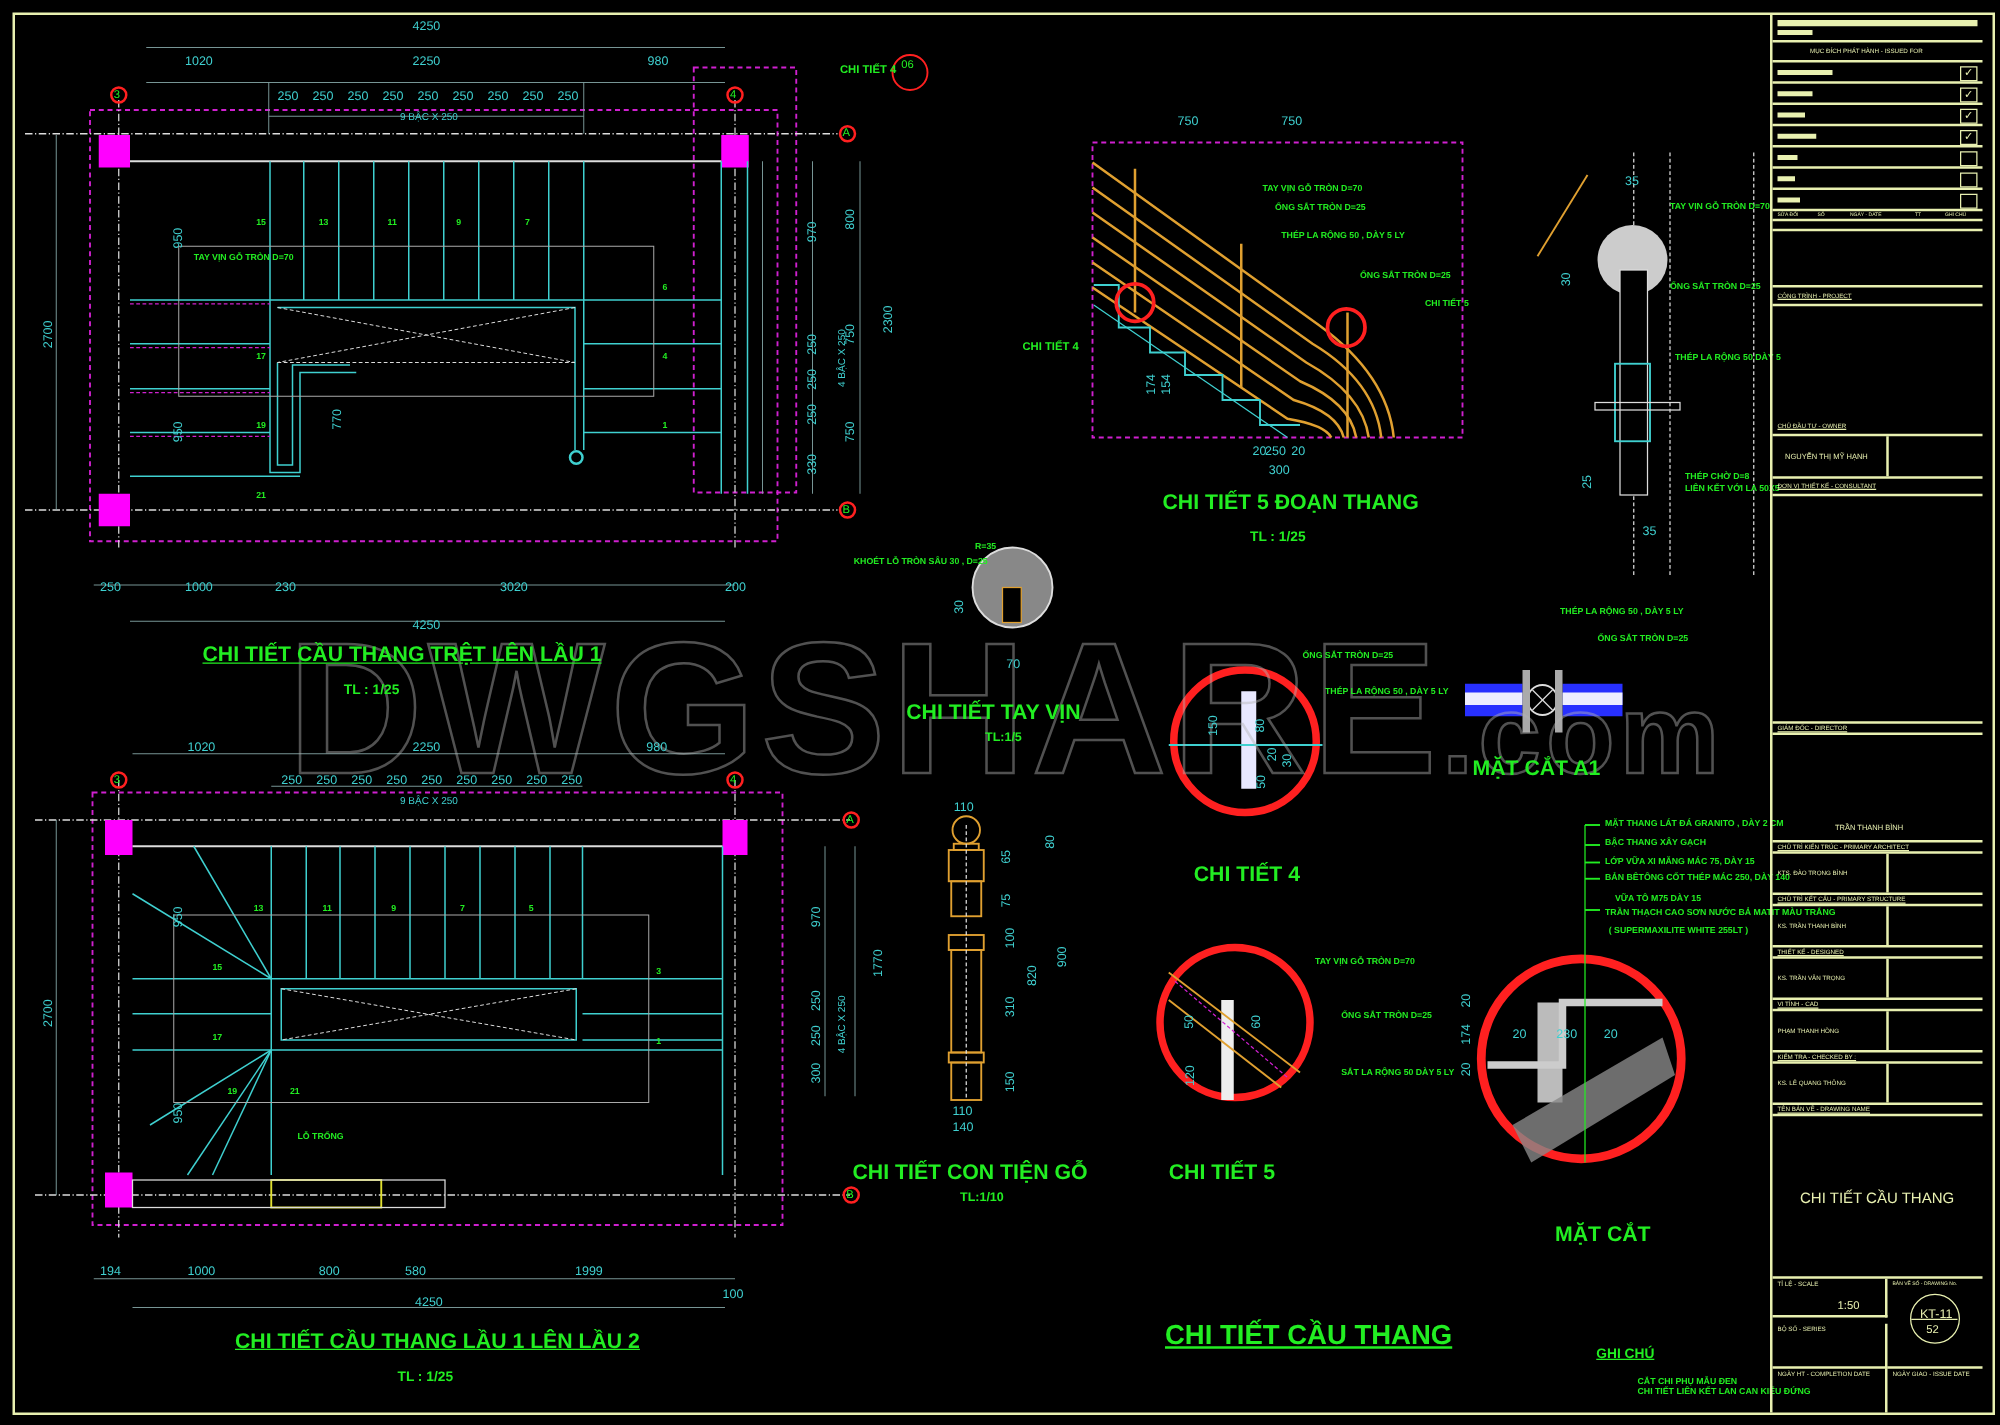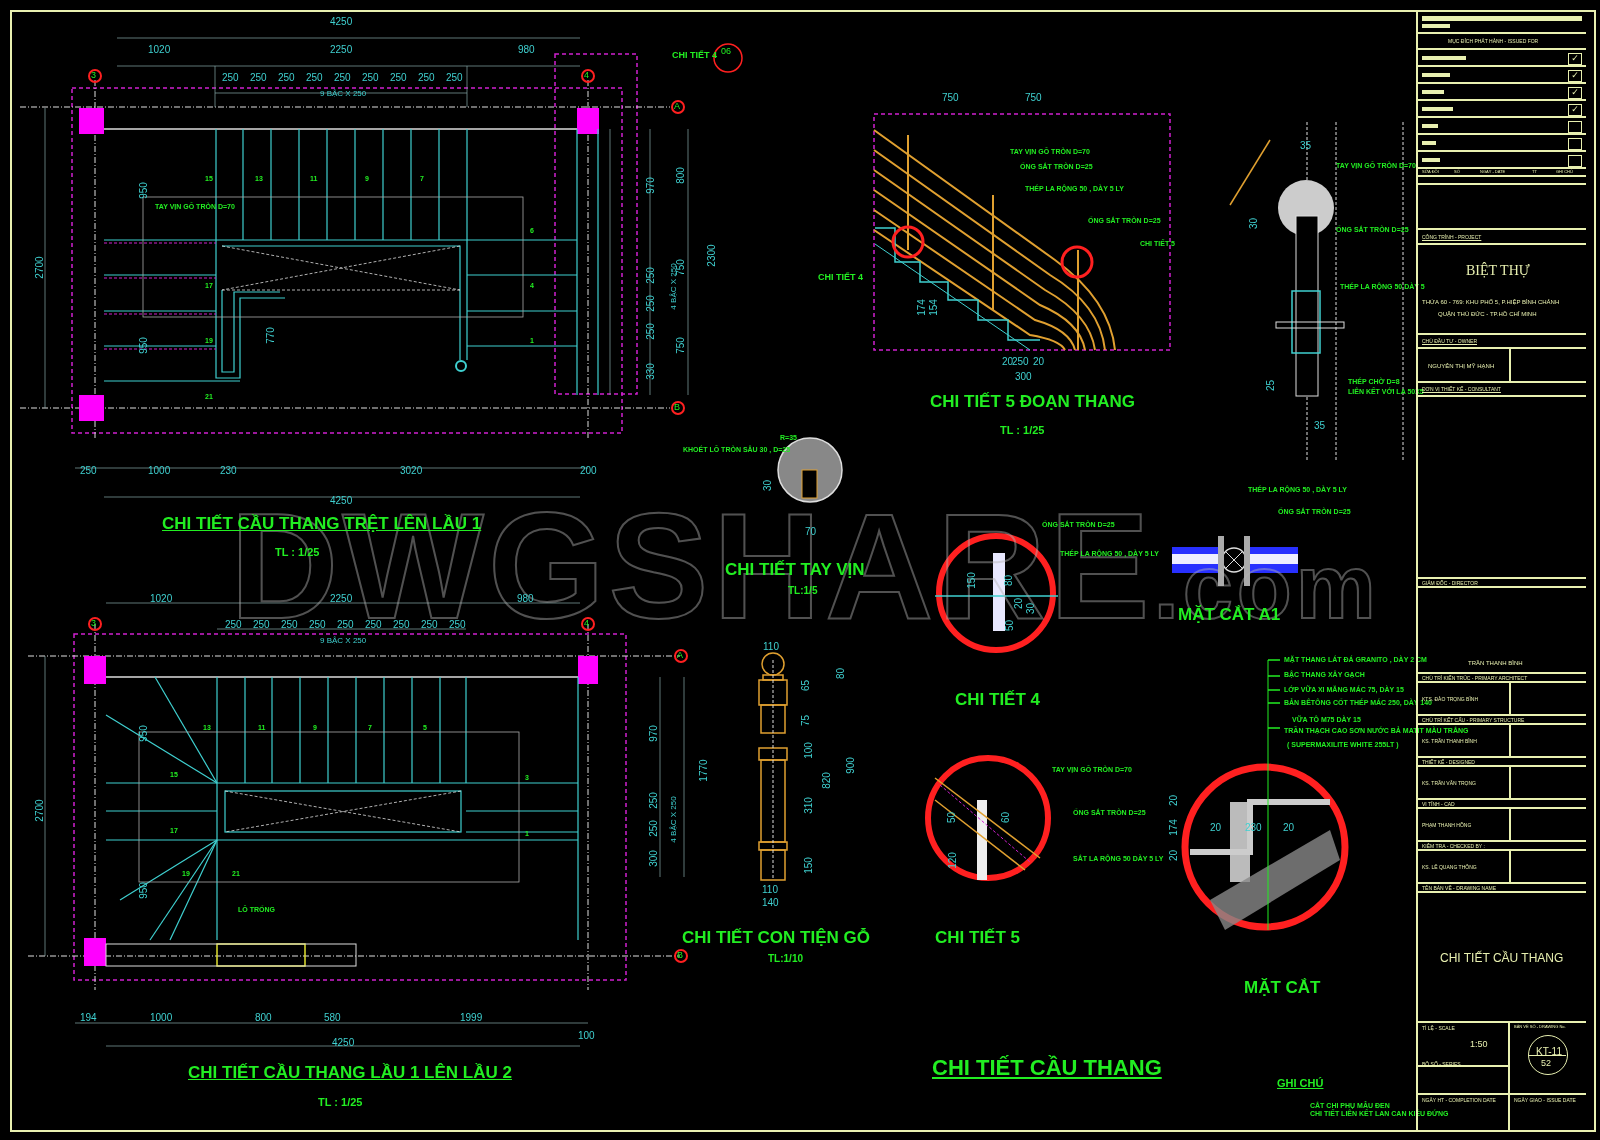--- a/index.html
+++ b/index.html
@@ -470,25 +470,20 @@
     <div class="tb-txt" style="left:36px;top:0;font-size:4px;">SỐ</div>
     <div class="tb-txt" style="left:62px;top:0;font-size:4px;">NGÀY - DATE</div>
     <div class="tb-txt" style="left:114px;top:0;font-size:4px;">TT</div>
     <div class="tb-txt" style="left:138px;top:0;font-size:4px;">GHI CHÚ</div>
   </div>
   <div class="tb-row" style="top:165px;height:8px;"></div>
   <div class="tb-row" style="top:173px;height:45px;"></div>
   <div class="tb-row" style="top:218px;height:15px;">
       <div class="tb-lbl" style="top:4px;">CÔNG TRÌNH - PROJECT</div>
     </div>
-  <div class="tb-row" style="top:233px;height:90px;">
-    <div class="tb-txt" style="left:48px;top:18px;font-size:14px;font-family:'Liberation Serif',serif;">BIỆT THỰ</div>
-    <div class="tb-txt" style="left:4px;top:54px;font-size:6px;">THỬA 60 - 769: KHU PHỐ 5, P.HIỆP BÌNH CHÁNH</div>
-    <div class="tb-txt" style="left:20px;top:66px;font-size:6px;">QUẬN THỦ ĐỨC - TP.HỒ CHÍ MINH</div>
-  </div>
   <div class="tb-row" style="top:323px;height:14px;">
       <div class="tb-lbl" style="top:3px;">CHỦ ĐẦU TƯ - OWNER</div>
     </div>
   <div class="tb-row" style="top:337px;height:34px;">
       <div class="tb-txt" style="left:10px;top:14px;font-size:6px;">NGUYỄN THỊ MỸ HẠNH</div>
       <div style="position:absolute;left:91px;top:0;width:2px;height:32px;background:#e8f0b0;"></div>
     </div>
   <div class="tb-row" style="top:371px;height:14px;">
       <div class="tb-lbl" style="top:3px;">ĐƠN VỊ THIẾT KẾ - CONSULTANT</div>
     </div>
@@ -533,21 +528,21 @@
   <div class="tb-row" style="top:839px;height:33px;">
       <div class="tb-txt" style="left:4px;top:13px;font-size:5px;">KS. LÊ QUANG THÔNG</div>
       <div style="position:absolute;left:91px;top:0;width:2px;height:31px;background:#e8f0b0;"></div>
     </div>
   <div class="tb-row" style="top:872px;height:9px;">
       <div class="tb-lbl" style="top:1px;">TÊN BẢN VẼ - DRAWING NAME</div>
     </div>
   <div class="tb-row" style="top:881px;height:130px;">
       <div class="tb-txt" style="left:22px;top:58px;font-size:12px;">CHI TIẾT CẦU THANG</div>
     </div>
-  <div style="position:absolute;left:0;top:1011px;width:92px;height:44px;border-right:2px solid #e8f0b0;border-bottom:2px solid #e8f0b0;box-sizing:border-box;">
+  <div style="position:absolute;left:0;top:1011px;width:92px;height:31px;border-right:2px solid #e8f0b0;border-bottom:2px solid #e8f0b0;box-sizing:border-box;">
     <div class="tb-lbl" style="top:2px;text-decoration:none;">TỈ LỆ - SCALE</div>
     <div class="tb-txt" style="left:52px;top:16px;font-size:9px;">1:50</div>
   </div>
   <div style="position:absolute;left:0;top:1047px;width:92px;height:36px;border-right:2px solid #e8f0b0;border-bottom:2px solid #e8f0b0;box-sizing:border-box;">
     <div class="tb-lbl" style="top:2px;text-decoration:none;">BỘ SỐ - SERIES</div>
   </div>
   <div style="position:absolute;left:92px;top:1011px;width:76px;height:72px;border-bottom:2px solid #e8f0b0;box-sizing:border-box;">
     <div class="tb-lbl" style="top:1px;text-decoration:none;font-size:4px;">BẢN VẼ SỐ - DRAWING No.</div>
     <div style="position:absolute;left:18px;top:12px;width:40px;height:40px;border:1.5px solid #e8f0b0;border-radius:50%;box-sizing:border-box;">
       <div style="position:absolute;left:0;top:19px;width:37px;height:1px;background:#e8f0b0;"></div>

